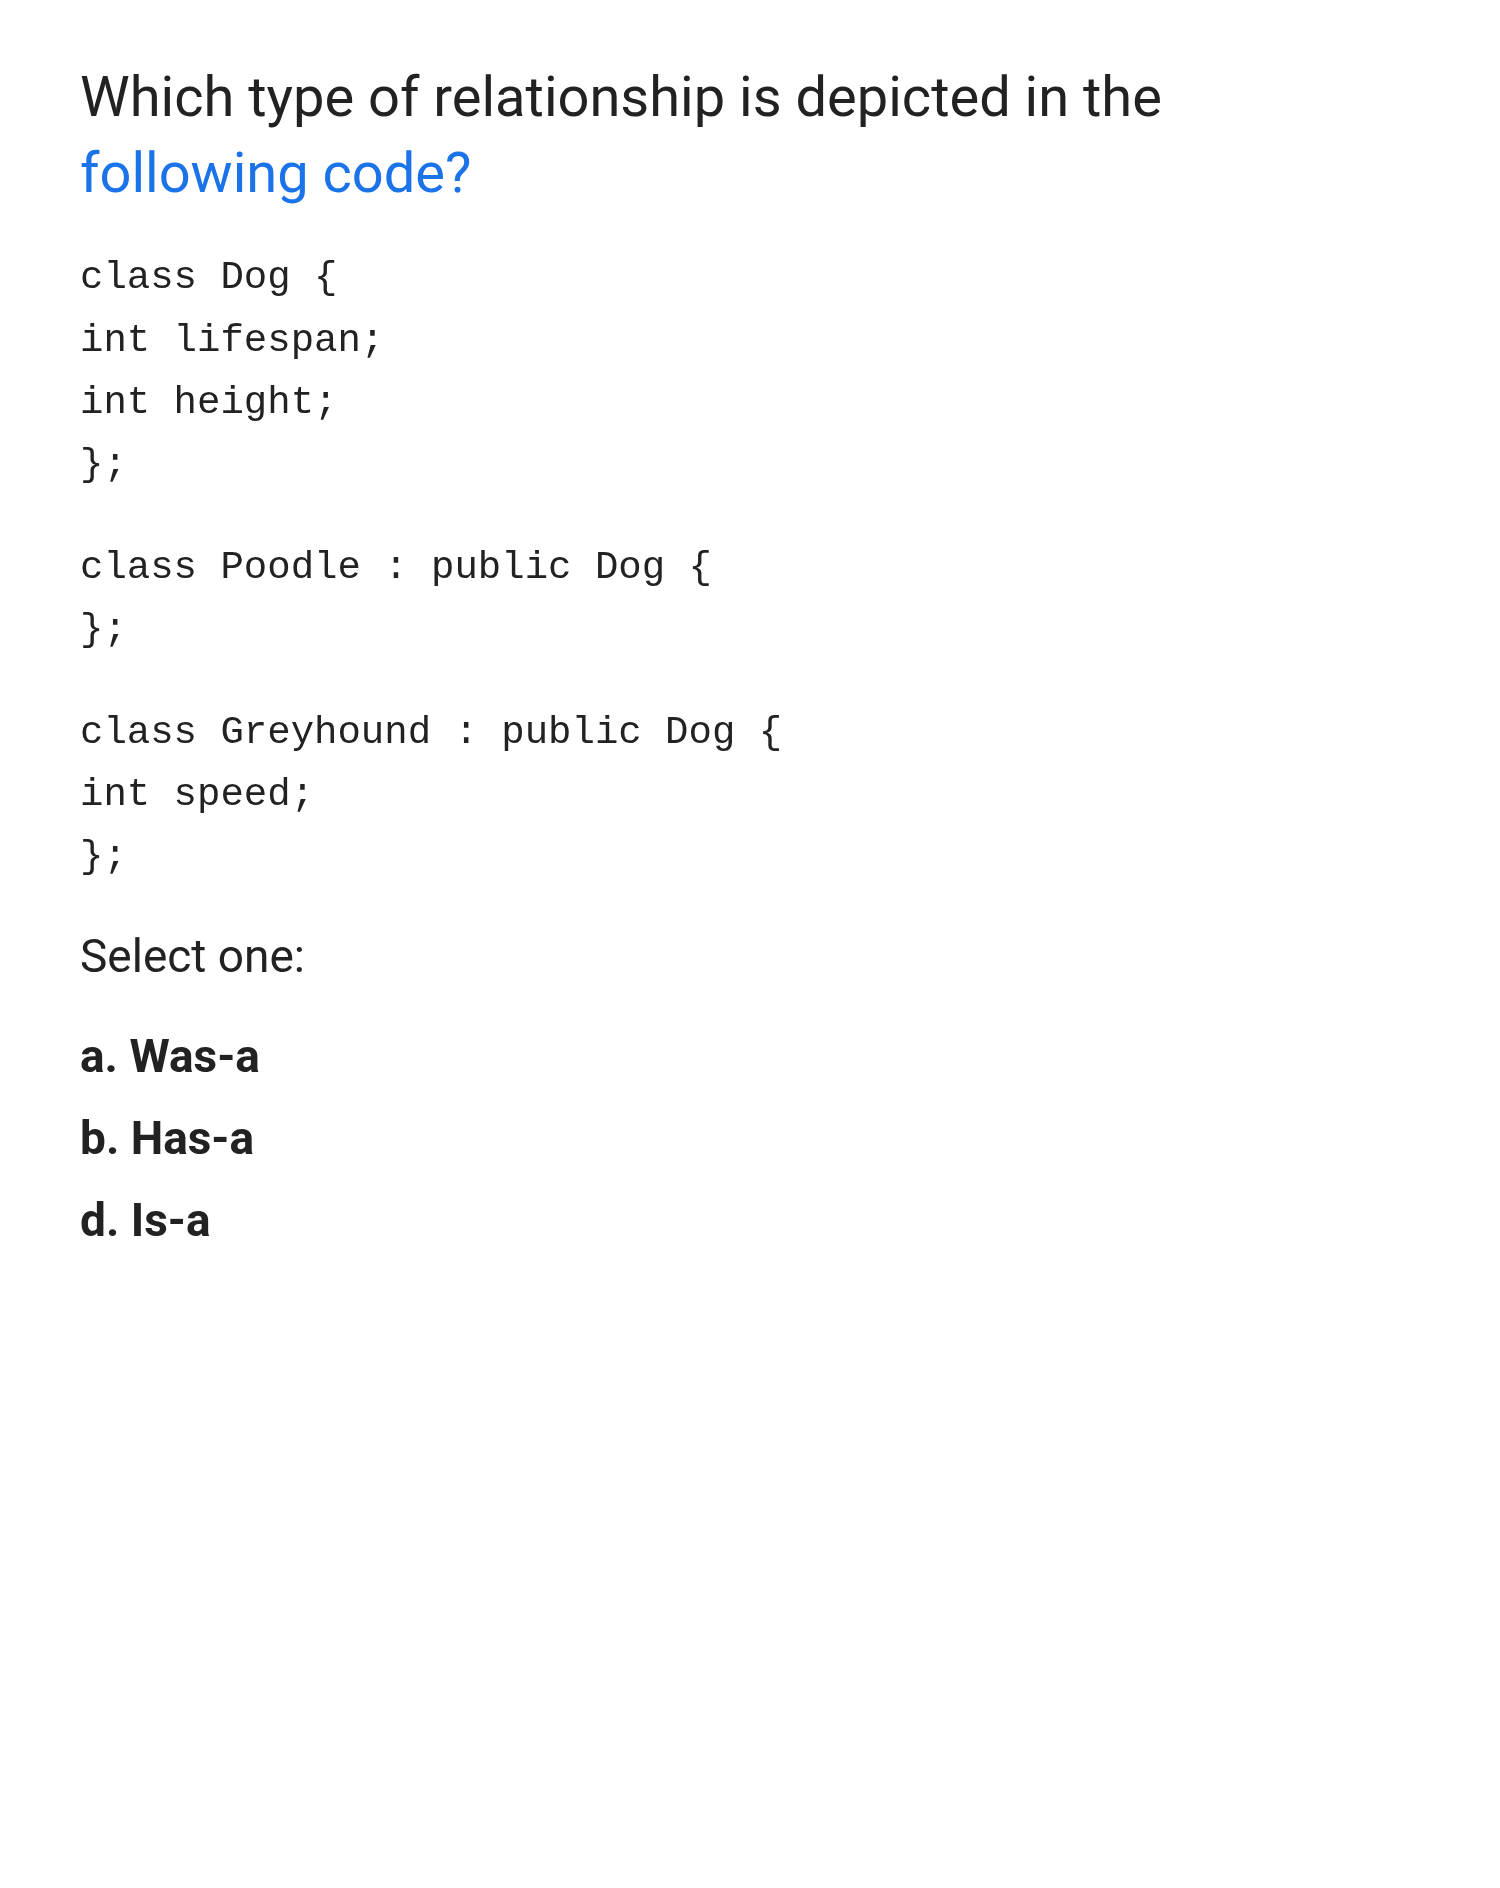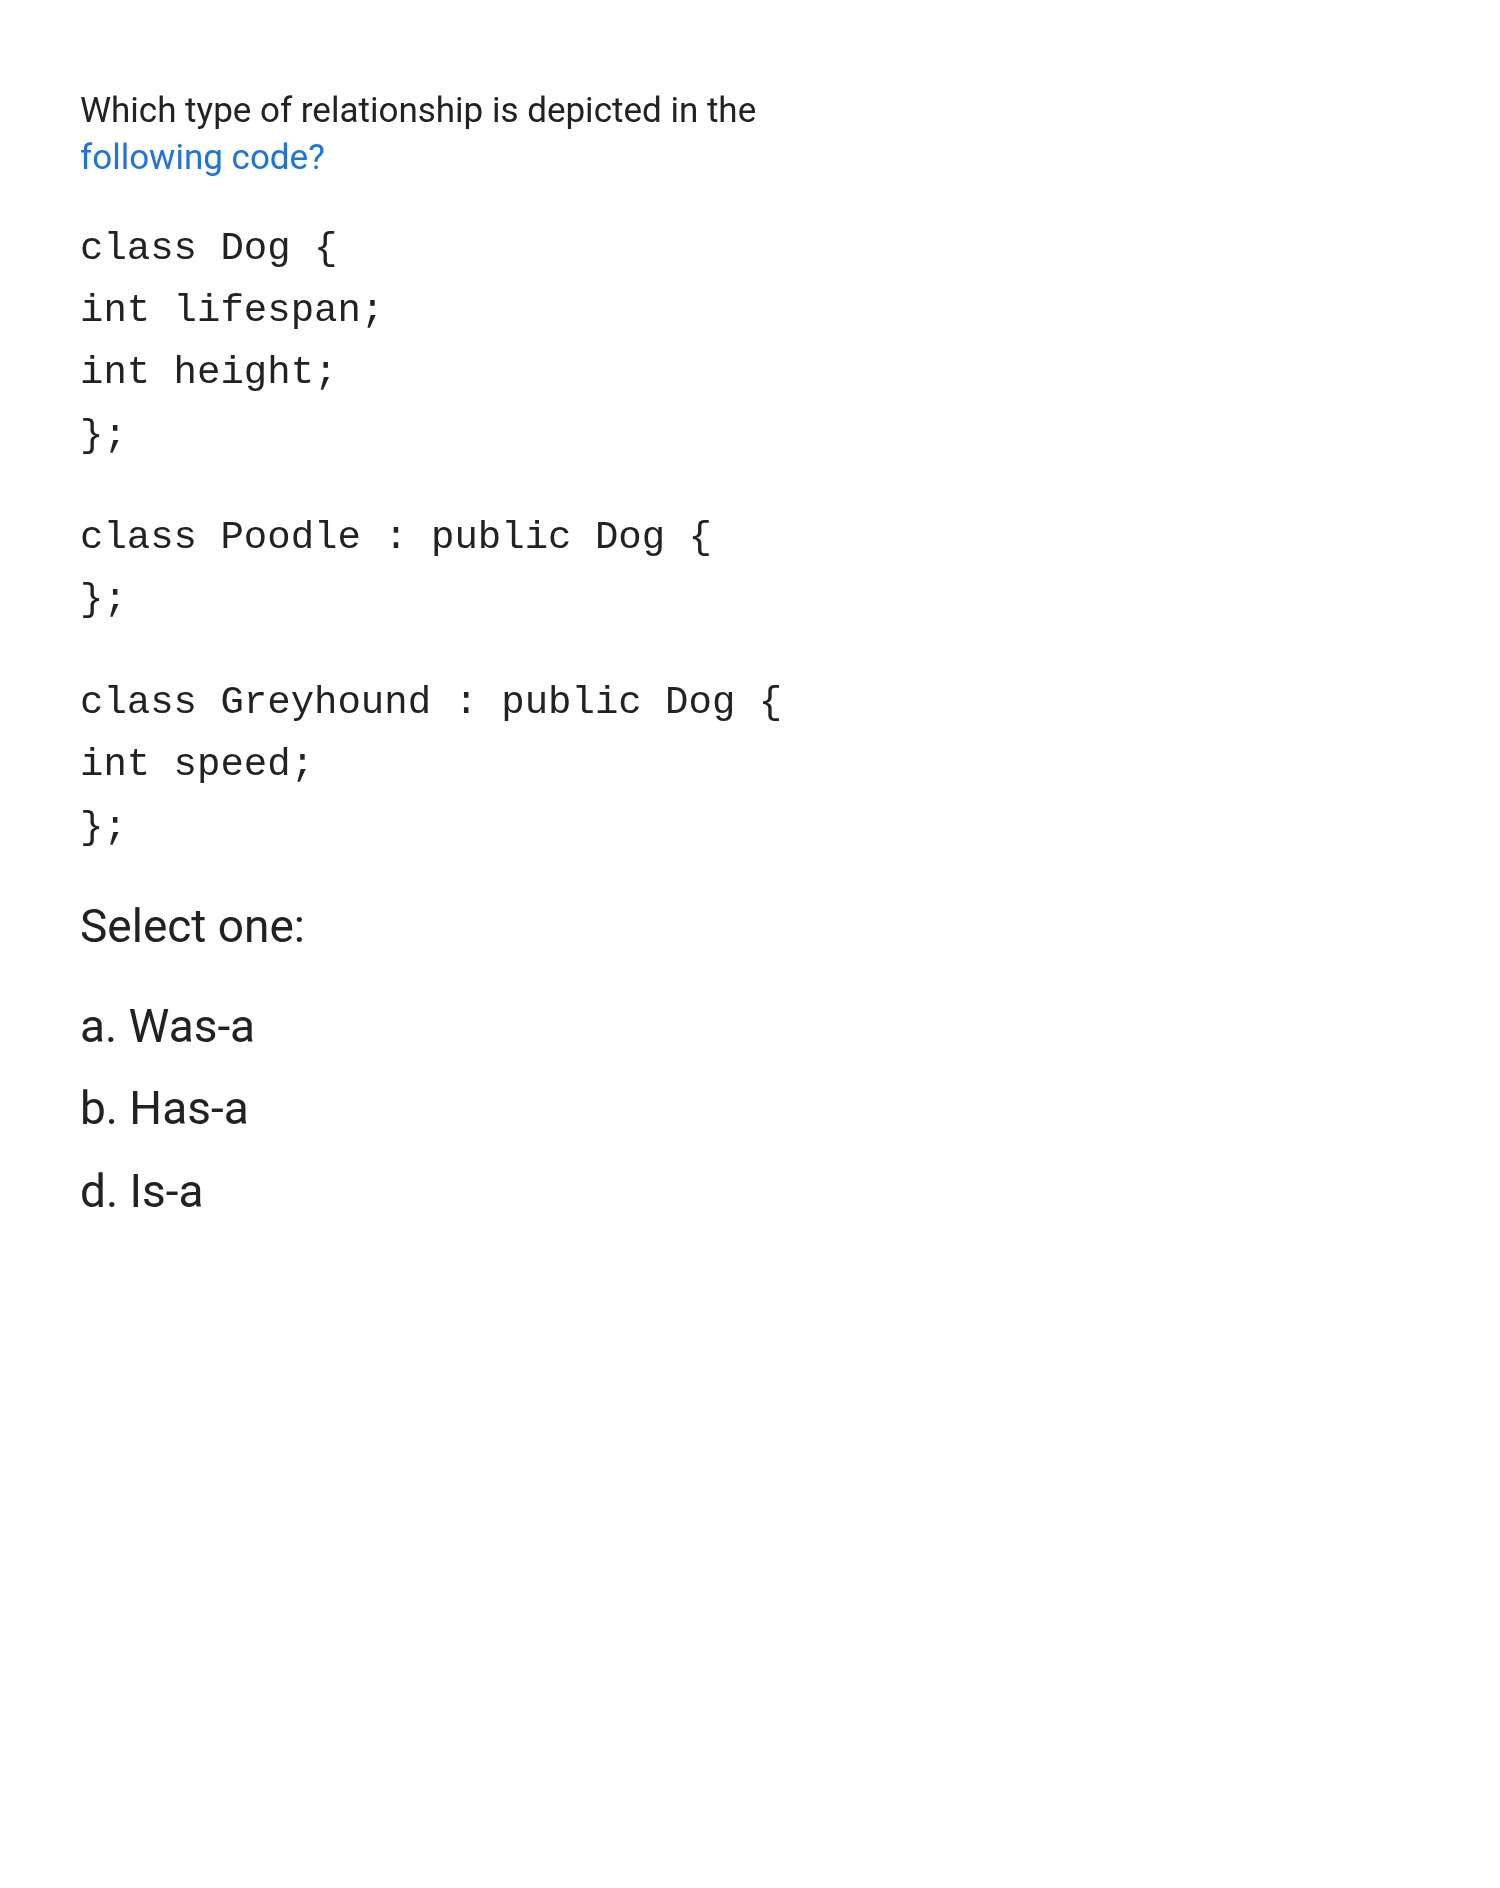--- a/index.html
+++ b/index.html
@@ -11,26 +11,25 @@
     body {
       background-color: #ffffff;
       font-family: -apple-system, BlinkMacSystemFont, 'Segoe UI', Roboto, sans-serif;
       padding: 60px 80px;
       width: 1500px;
       min-height: 1888px;
       color: #222222;
     }
 
     .question-text {
-      font-size: 35px;
+      font-size: 56px;
       font-weight: 400;
       line-height: 1.35;
       color: #222222;
       margin-bottom: 36px;
-      margin-top: 27px;
     }
 
     .question-text .highlight {
       color: #1a73e8;
       font-weight: 400;
     }
 
     .code-block {
       font-family: 'Courier New', Courier, monospace;
       font-size: 39px;
@@ -51,21 +50,21 @@
       margin-top: 20px;
     }
 
     .options-list {
       list-style: none;
       padding: 0;
     }
 
     .options-list li {
       font-size: 46px;
-      font-weight: 400;
+      font-weight: 700;
       color: #222222;
       margin-bottom: 18px;
       line-height: 1.4;
     }
   </style>
 </head>
 <body>
 
 <div>
   <div class="question-text">

